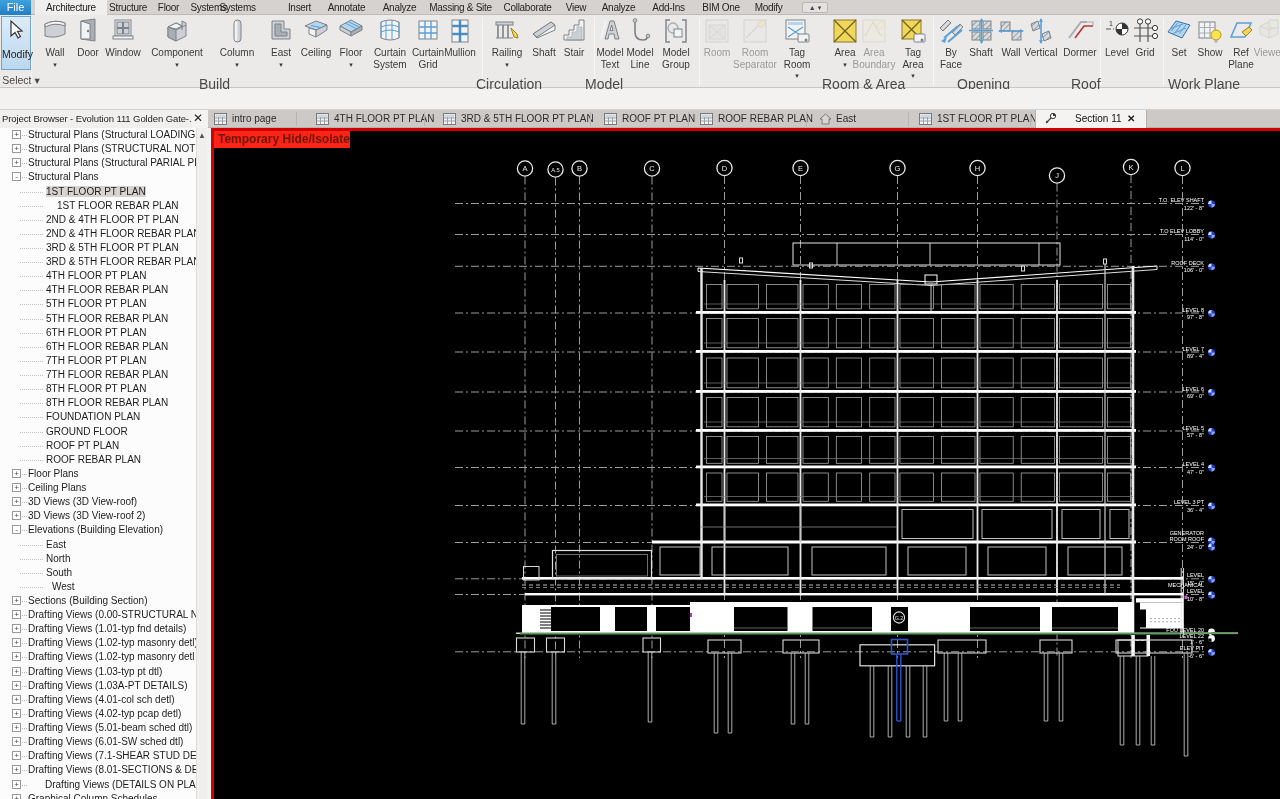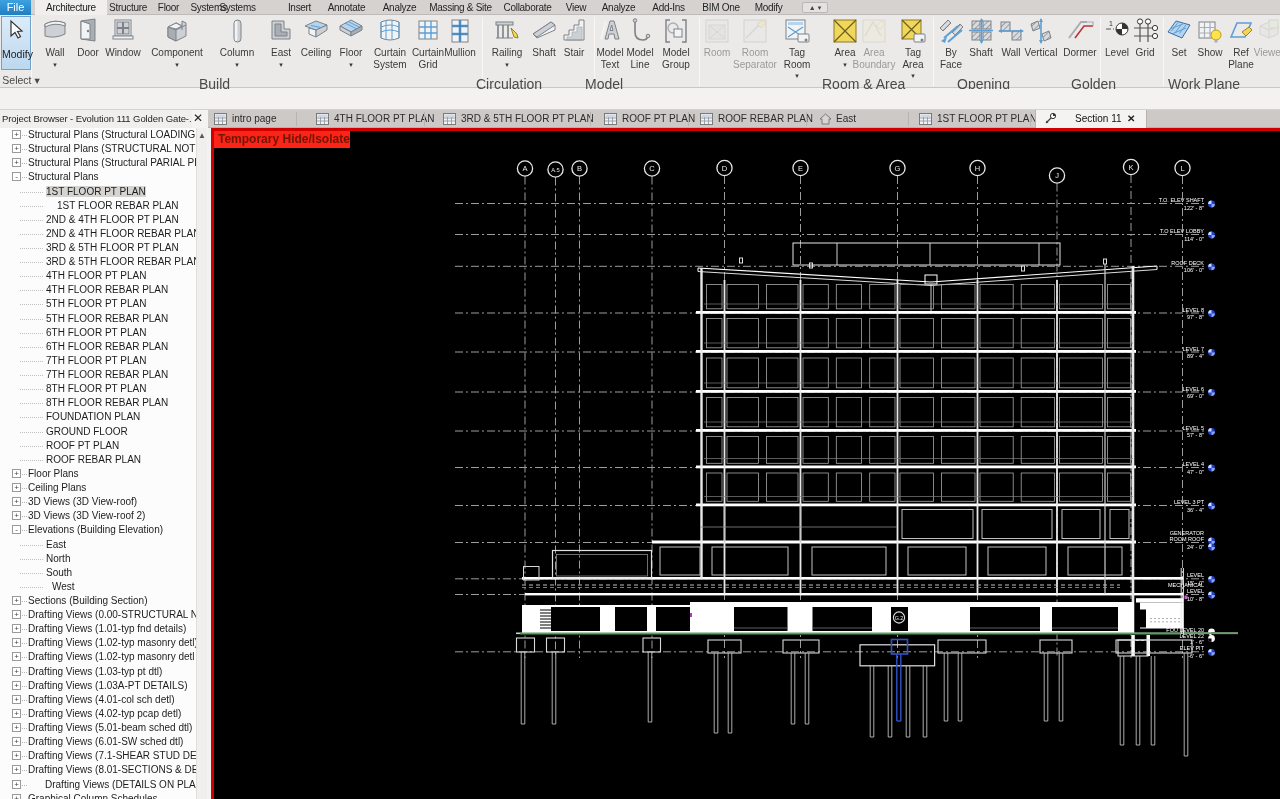--- a/index.html
+++ b/index.html
@@ -313,21 +313,21 @@
     <div class="sep" style="left:594px"></div>
     <div class="sep" style="left:699px"></div>
     <div class="sep" style="left:933px"></div>
     <div class="sep" style="left:1100px"></div>
     <div class="sep" style="left:1163px"></div>
     <div class="glabel" style="left:199px;width:120px">Build</div>
     <div class="glabel" style="left:476px;width:120px">Circulation</div>
     <div class="glabel" style="left:585px;width:120px">Model</div>
     <div class="glabel" style="left:822px;width:120px">Room &amp; Area</div>
     <div class="glabel" style="left:957px;width:120px">Opening</div>
-    <div class="glabel" style="left:1071px;width:120px">Golden</div>
+    <div class="glabel" style="left:1071px;width:120px">Roof</div>
     <div class="glabel" style="left:1168px;width:120px">Work Plane</div>
   </div>
 <div class="abs" id="modbtn">
     <div style="text-align:center;margin-top:2px"><svg width="22" height="22" viewBox="0 0 22 22">
         <path d="M6 2 L6 17 L10 13.5 L13 19 L15.5 17.5 L12.5 12.5 L17 12 Z" fill="#fff" stroke="#333" stroke-width="1.2"></path>
       </svg></div>
     <div style="font-size:10.5px;color:#222;text-align:center;margin-top:3px">Modify</div>
   </div>
 <div class="abs" id="selectlbl">Select ▾</div>
 <div class="abs" id="band"></div>

